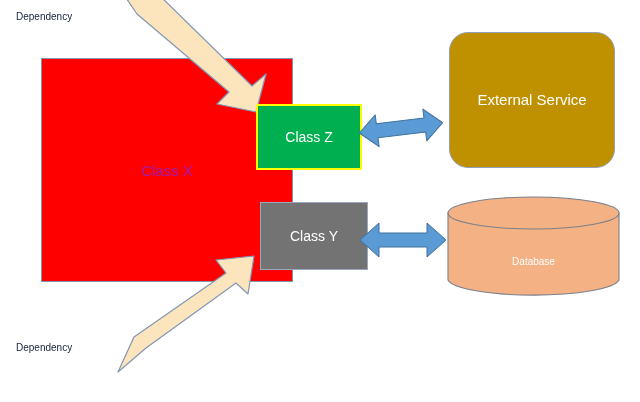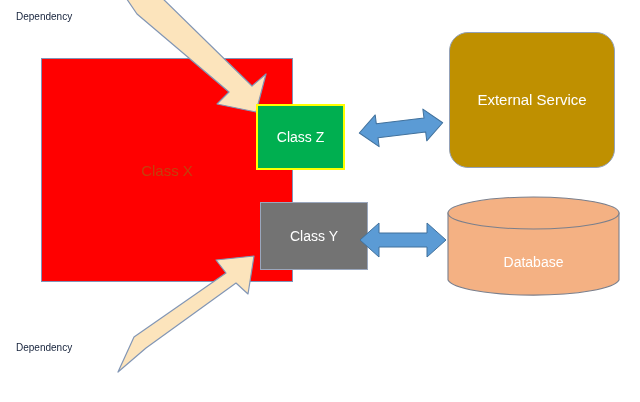--- a/index.html
+++ b/index.html
@@ -37,31 +37,31 @@
     background: #FF0000;
     border: 1px solid #8094b8;
     box-sizing: border-box;
   }
   .class-x-label {
     position: absolute;
     left: 41px;
     top: 161px;
     width: 252px;
     text-align: center;
-    color: #c2410c;
+    color: #a21caf;
     font-size: 15px;
     line-height: 20px;
   }
 
   
   .class-z-box {
     position: absolute;
     left: 256px;
     top: 104px;
-    width: 89px;
+    width: 106px;
     height: 66px;
     background: #00AF50;
     border: 2px solid #FFFF00;
     box-sizing: border-box;
   }
   .class-y-box {
     position: absolute;
     left: 260px;
     top: 202px;
     width: 108px;
@@ -114,21 +114,21 @@
     width: 175px;
     height: 101px;
   }
   .db-label {
     position: absolute;
     left: 0;
     right: 0;
     top: 56px;
     text-align: center;
     color: #ffffff;
-    font-size: 14px;
+    font-size: 10px;
     line-height: 20px;
   }
 
   
   .dep-label {
     position: absolute;
     color: #14213a;
     font-size: 10px;
     line-height: 18px;
     white-space: nowrap;

